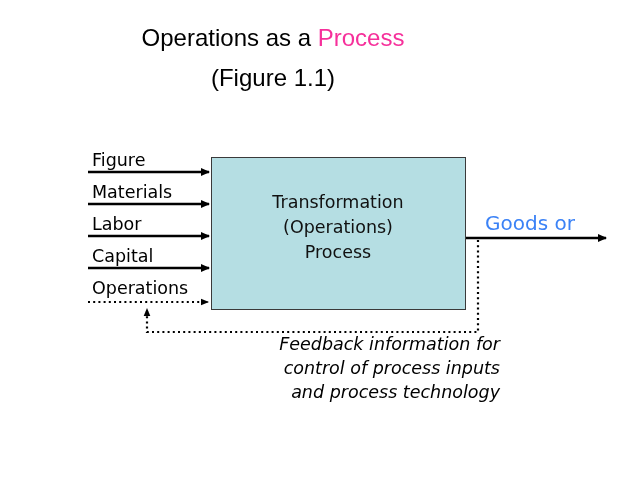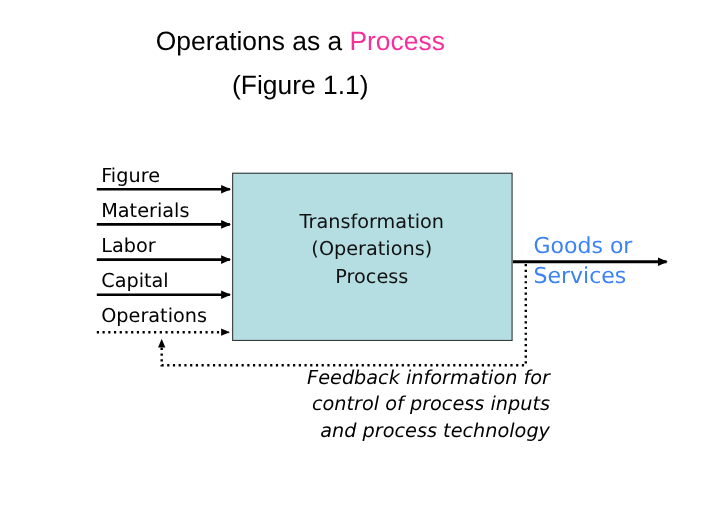--- a/index.html
+++ b/index.html
@@ -144,21 +144,20 @@
     <span>Process</span>
   </div>
 
   <div class="input-label" style="left:92px; top:150px;">Figure</div>
   <div class="input-label" style="left:92px; top:182px;">Materials</div>
   <div class="input-label" style="left:92px; top:214px;">Labor</div>
   <div class="input-label" style="left:92px; top:246px;">Capital</div>
   <div class="input-label" style="left:92px; top:278px;">Operations</div>
 
   <div class="output-label" style="left:485px; top:213px;">Goods or</div>
-  <div class="output-label" style="left:485px; top:240px;">Services</div>
 
   <div class="feedback-caption">
     <span>Feedback information for</span>
     <span>control of process inputs</span>
     <span>and process technology</span>
   </div>
 
 </div>
 
 </body></html>

